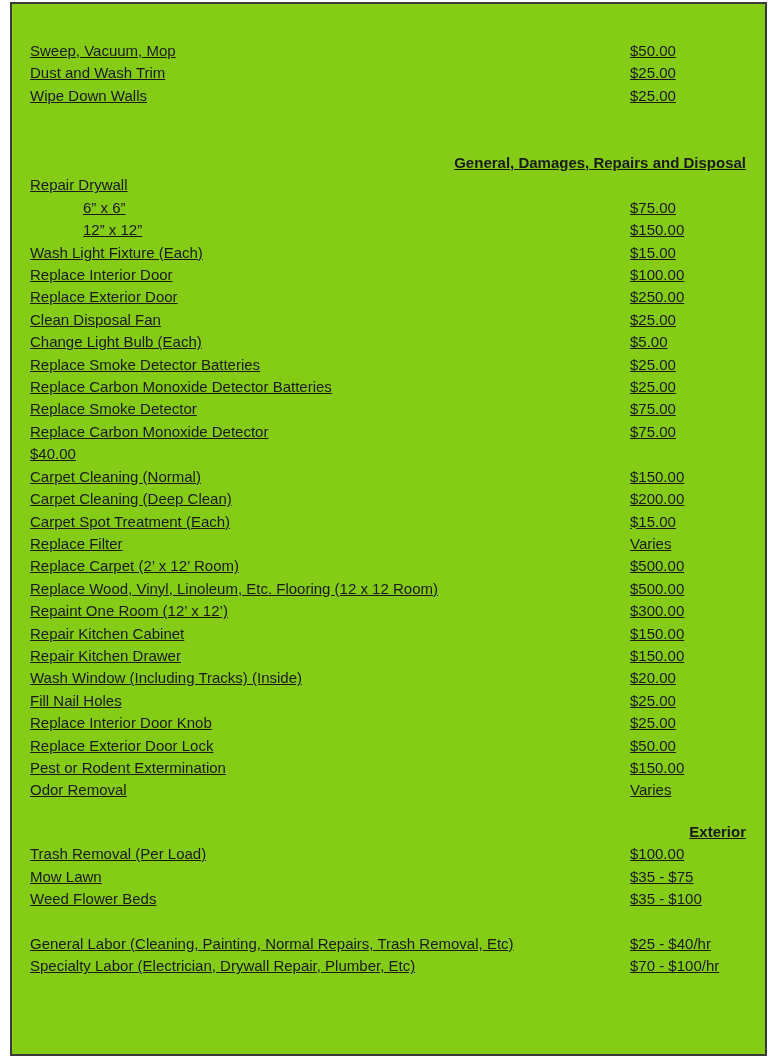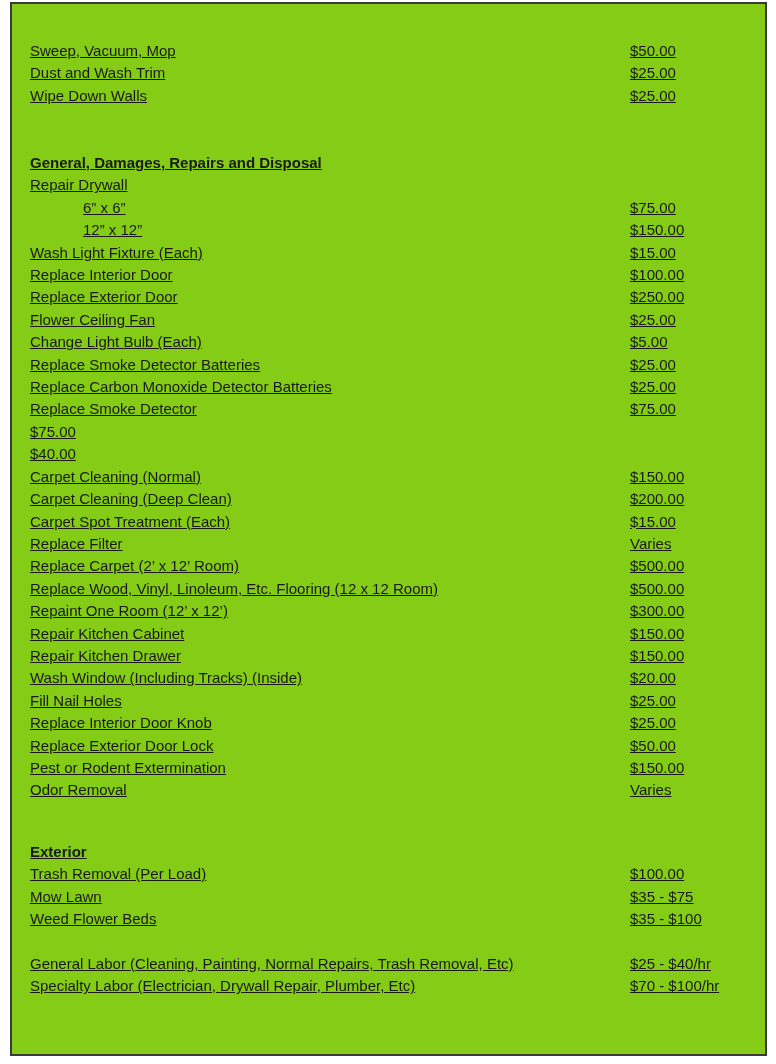--- a/index.html
+++ b/index.html
@@ -25,30 +25,30 @@
     background: #84cc16;
     overflow: hidden;
     text-decoration: underline;
   }
   .content {
     padding: 36px 0 0 18px;
   }
   .doc-section { margin: 0; }
   
   .doc-section:nth-of-type(2) { margin-top: 44.8px; }
-  .doc-section:nth-of-type(3) { margin-top: 39px; }
+  .doc-section:nth-of-type(3) { margin-top: 19px; }
   .doc-section:nth-of-type(4) { margin-top: 22.4px; }
 
   .section-header {
     margin: 0;
     width: 716px;
     font-size: 15px;
     font-weight: bold;
     line-height: 22.4px;
-    text-align: left;
+    text-align: right;
     color: #1a1a1a;
   }
   .row {
     display: flex;
     font-size: 15px;
     line-height: 22.4px;
     color: #1a1a1a;
   }
   .row .label {
     flex: 0 0 auto;
@@ -114,21 +114,21 @@
     <span class="label">Replace Interior Door</span>
     <span class="price">$100.00</span>
   </div>
 
   <div class="row">
     <span class="label">Replace Exterior Door</span>
     <span class="price">$250.00</span>
   </div>
 
   <div class="row">
-    <span class="label">Flower Ceiling Fan</span>
+    <span class="label">Clean Disposal Fan</span>
     <span class="price">$25.00</span>
   </div>
 
   <div class="row">
     <span class="label">Change Light Bulb (Each)</span>
     <span class="price">$5.00</span>
   </div>
 
   <div class="row">
     <span class="label">Replace Smoke Detector Batteries</span>
@@ -139,20 +139,21 @@
     <span class="label">Replace Carbon Monoxide Detector Batteries</span>
     <span class="price">$25.00</span>
   </div>
 
   <div class="row">
     <span class="label">Replace Smoke Detector</span>
     <span class="price">$75.00</span>
   </div>
 
   <div class="row">
+    <span class="label">Replace Carbon Monoxide Detector</span>
     <span class="price">$75.00</span>
   </div>
 
   <div class="row">
     <span class="price">$40.00</span>
   </div>
 
 
   <div class="row">
     <span class="label">Carpet Cleaning (Normal)</span>

